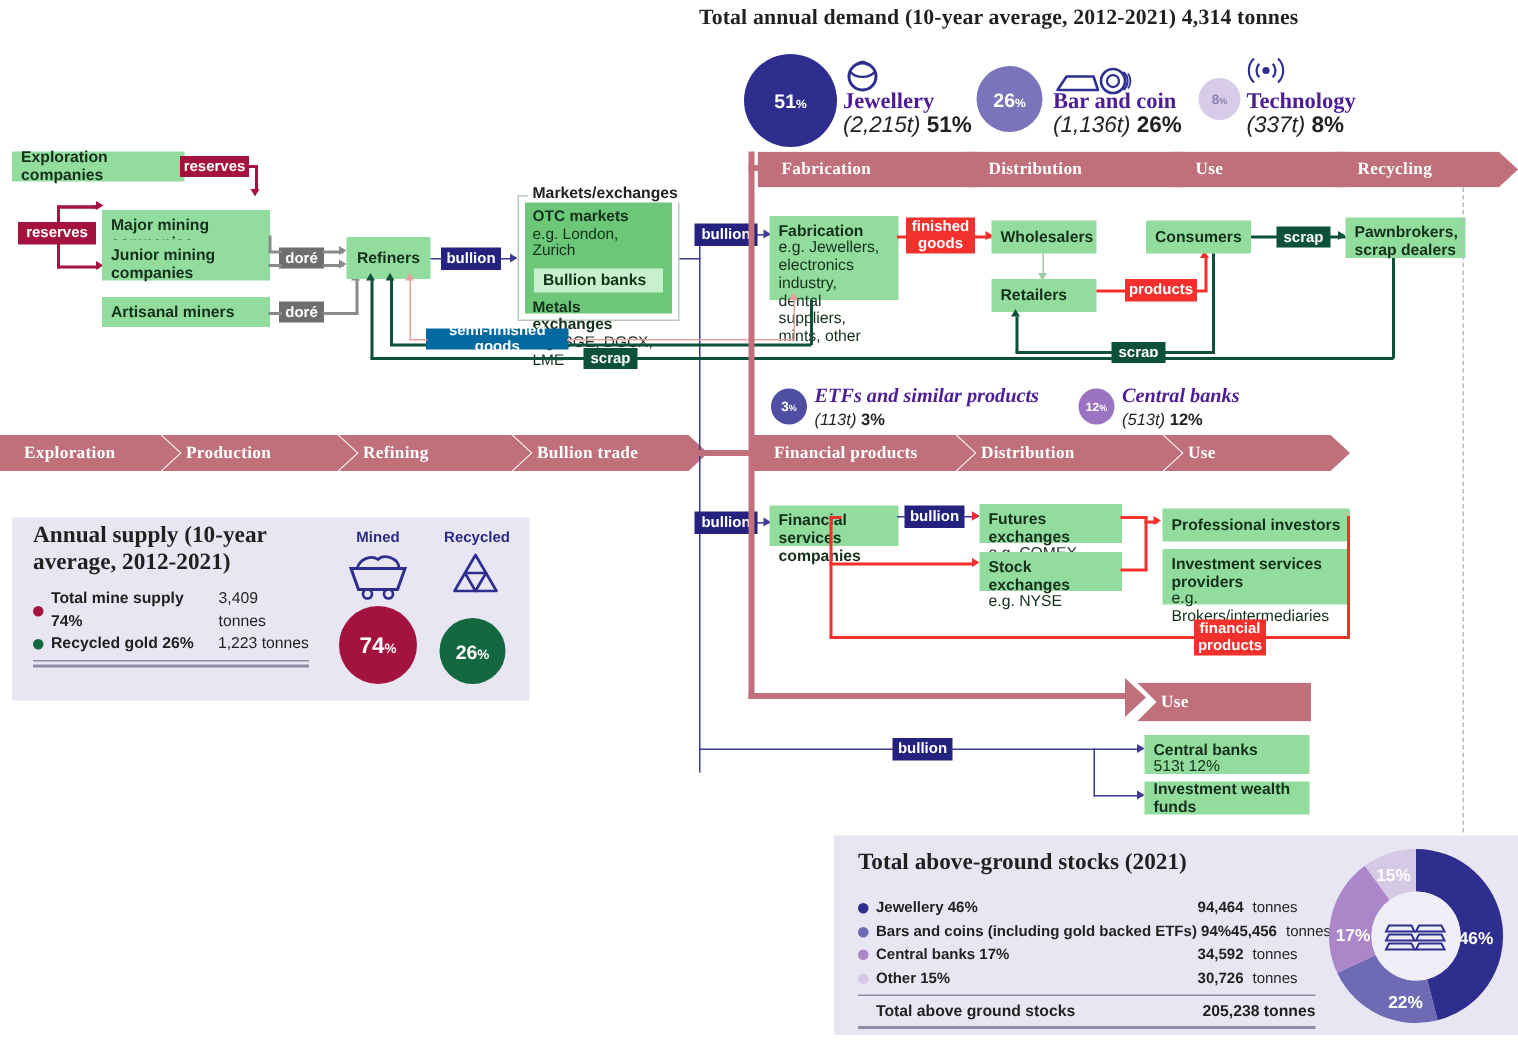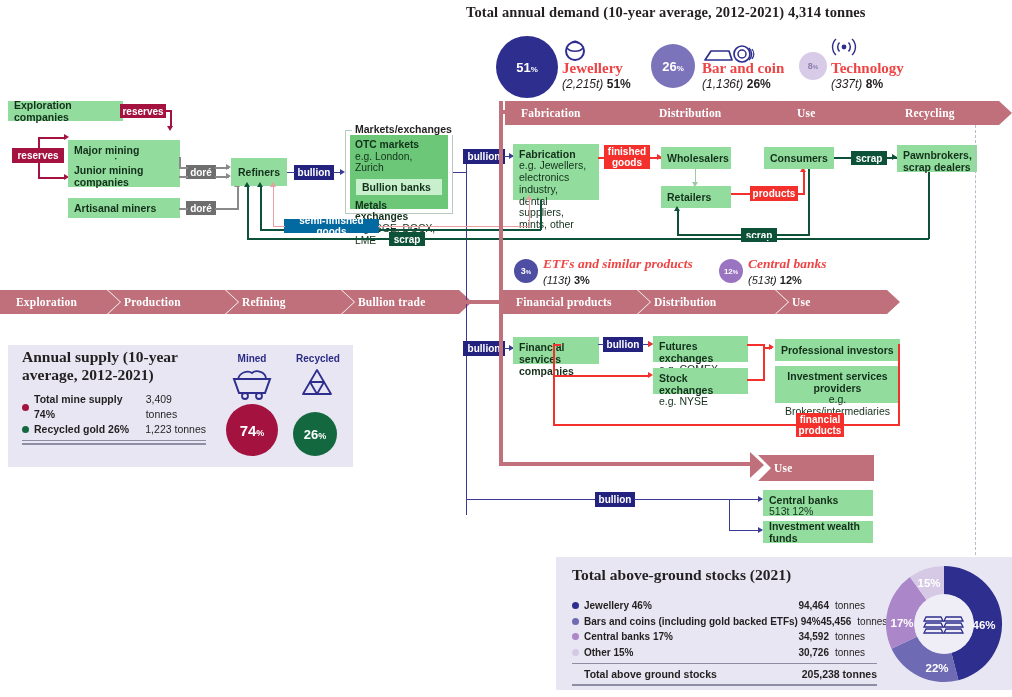--- a/index.html
+++ b/index.html
@@ -19,22 +19,22 @@
     font-weight:bold;font-size:14.5px;color:#231f20;letter-spacing:.1px;
   }
 
   
   .catcircle{
     border-radius:50%;display:flex;align-items:center;justify-content:center;
     color:#fff;font-weight:bold;font-family:"Liberation Sans",sans-serif;
   }
   .catcircle .pc{font-size:13px;}
   .catcircle .pc small{font-size:8px;}
-  .catname{font-family:"Liberation Serif","DejaVu Serif",serif;font-weight:bold;font-size:15px;line-height:16px;color:#ef4444;}
-  .catsub{font-size:12px;line-height:14px;color:#231f20;margin-top:1px;}
+  .catname{font-family:"Liberation Serif","DejaVu Serif",serif;font-weight:bold;font-size:15px;line-height:16px;color:#4c1d95;}
+  .catsub{font-size:15px;line-height:14px;color:#231f20;margin-top:1px;}
   .catsub i{font-style:italic;}
   .catsub b{font-weight:bold;font-style:normal;}
   .smallcat .catname{font-size:13.5px;font-style:italic;}
   .smallcat .catsub{font-size:11px;}
 
   
   .chev{
     height:24px;background:#bf707b;display:flex;align-items:center;
     color:#fff;font-family:"Liberation Serif","DejaVu Serif",serif;
     font-weight:bold;font-size:11.5px;padding-left:16px;letter-spacing:.2px;
@@ -446,21 +446,21 @@
 
   <div class="abs gbox" style="left:653px;top:368px;width:95px;height:26px;">
     <span class="t">Stock exchanges</span>
     <span class="sub">e.g. NYSE</span>
   </div>
 
   <div class="abs gbox ctr" style="left:775px;top:339px;width:125px;height:22px;">
     <span class="t">Professional investors</span>
   </div>
 
-  <div class="abs gbox" style="left:775px;top:366px;width:125px;height:37px;text-align:center;">
+  <div class="abs gbox" style="left:775px;top:366px;width:125px;height:37px;">
     <span class="t">Investment services</span>
     <span class="t">providers</span>
     <span class="sub">e.g. Brokers/intermediaries</span>
   </div>
 
   <div class="ln h-red" style="left:747px;top:344px;width:18px;"></div>
   <div class="ln v-red" style="left:763px;top:344px;height:36px;"></div>
   <div class="ln h-red" style="left:747px;top:379px;width:18px;"></div>
   <div class="ln h-red" style="left:763px;top:347px;width:9px;"></div>
   <div class="ln v-red" style="left:770px;top:347px;height:0px;"></div>

